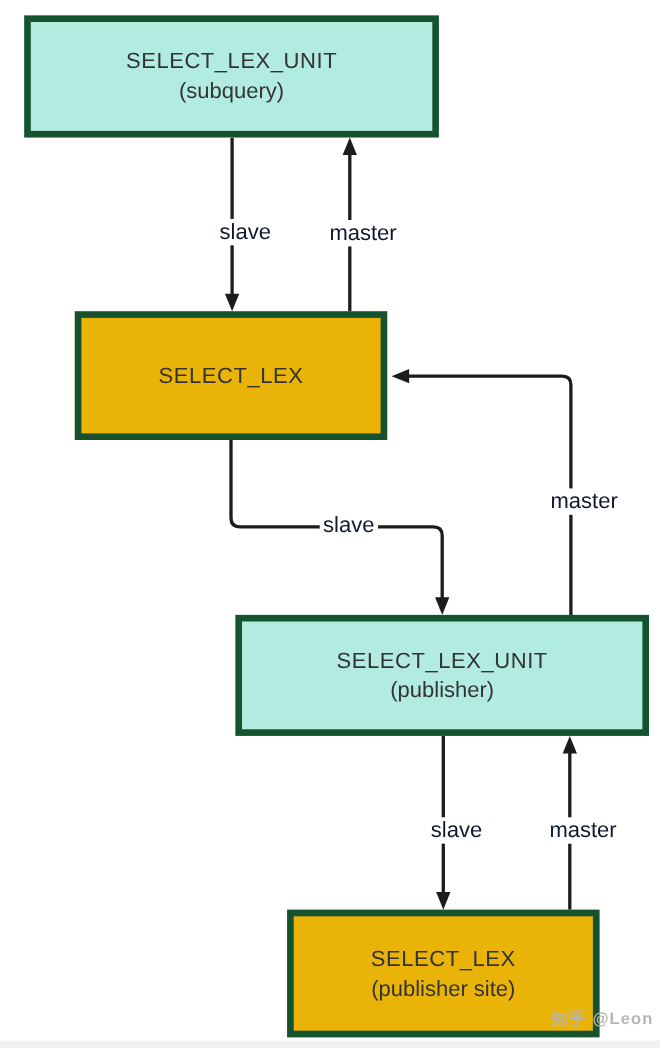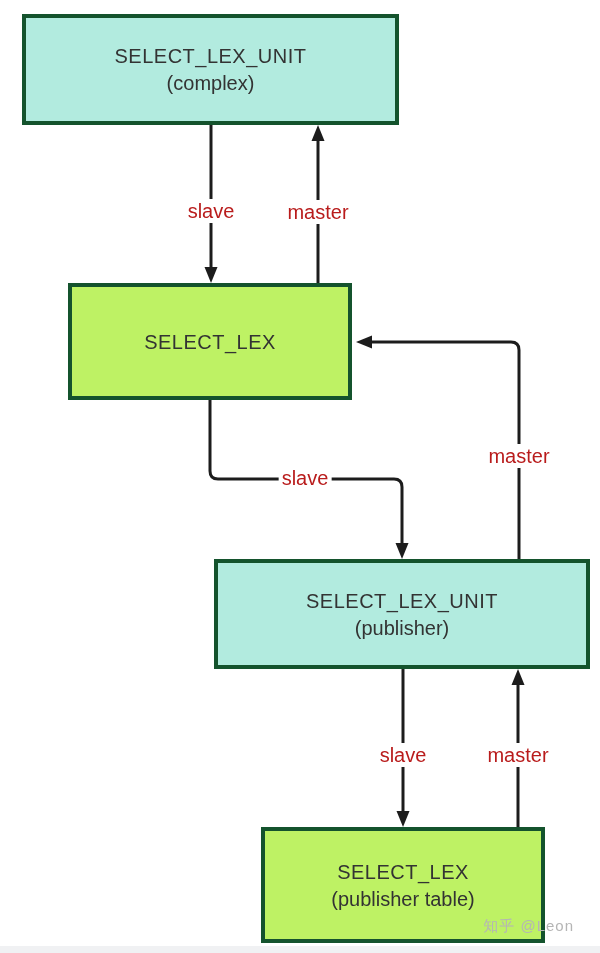--- a/index.html
+++ b/index.html
@@ -27,72 +27,74 @@
     stroke: #1c1c1c;
     stroke-width: 3;
   }
   .edges-svg polygon {
     fill: #1c1c1c;
     stroke: none;
   }
   .node {
     position: absolute;
     box-sizing: border-box;
-    border: 4px solid #14532d;
+    border: 6px solid #14532d;
     display: flex;
     flex-direction: column;
     align-items: center;
     justify-content: center;
     text-align: center;
     color: #333333;
   }
   .node .title {
     font-size: 20px;
     line-height: 28px;
     letter-spacing: 0.5px;
     white-space: nowrap;
   }
   .node .subtitle {
     font-size: 20px;
     line-height: 27px;
     white-space: nowrap;
   }
   .node-unit { background: #b2ebdf; }
-  .node-lex  { background: #bef264; }
+  .node-lex  { background: #eab308; }
 
   .node-unit-complex   { left: 22px;  top: 14px;  width: 377px; height: 111px; }
   .node-lex-site       { left: 68px;  top: 283px; width: 284px; height: 117px; }
   .node-unit-subquery  { left: 214px; top: 559px; width: 376px; height: 110px; }
   .node-lex-publisher  { left: 261px; top: 827px; width: 284px; height: 116px; }
 
   .edge-label {
     position: absolute;
     transform: translate(-50%, -50%);
     background: #ffffff;
-    color: #b91c1c;
+    color: #0f172a;
     font-size: 20px;
     line-height: 24px;
     padding: 0 3px;
     white-space: nowrap;
+    margin-left: 12px;
   }
   .lbl-slave-1  { left: 211px; top: 211px; }
   .lbl-master-1 { left: 318px; top: 212px; }
   .lbl-slave-2  { left: 305px; top: 478px; }
   .lbl-master-2 { left: 519px; top: 456px; }
   .lbl-slave-3  { left: 403px; top: 755px; }
   .lbl-master-3 { left: 518px; top: 755px; }
 
   .watermark {
     position: absolute;
-    right: 26px;
+    right: 6px;
     top: 917px;
     color: #b5b5b5;
     font-size: 15px;
     letter-spacing: 1px;
     white-space: nowrap;
+    font-weight: bold;
   }
   .bottom-strip {
     position: absolute;
     left: 0;
     bottom: 0;
     width: 600px;
     height: 7px;
     background: #f0f1f3;
   }
 </style>
@@ -129,35 +131,35 @@
     </g>
 
     <g>
       <path d="M518,827 V684"></path>
       <polygon points="518,669 511.5,685 524.5,685"></polygon>
     </g>
   </svg>
 
   <div class="node node-unit node-unit-complex">
     <div class="title">SELECT_LEX_UNIT</div>
-    <div class="subtitle">(complex)</div>
+    <div class="subtitle">(subquery)</div>
   </div>
 
   <div class="node node-lex node-lex-site">
     <div class="title">SELECT_LEX</div>
   </div>
 
   <div class="node node-unit node-unit-subquery">
     <div class="title">SELECT_LEX_UNIT</div>
     <div class="subtitle">(publisher)</div>
   </div>
 
   <div class="node node-lex node-lex-publisher">
     <div class="title">SELECT_LEX</div>
-    <div class="subtitle">(publisher table)</div>
+    <div class="subtitle">(publisher site)</div>
   </div>
 
   <div class="edge-label lbl-slave-1">slave</div>
   <div class="edge-label lbl-master-1">master</div>
   <div class="edge-label lbl-slave-2">slave</div>
   <div class="edge-label lbl-master-2">master</div>
   <div class="edge-label lbl-slave-3">slave</div>
   <div class="edge-label lbl-master-3">master</div>
 
   <div class="watermark">知乎 @Leon</div>

